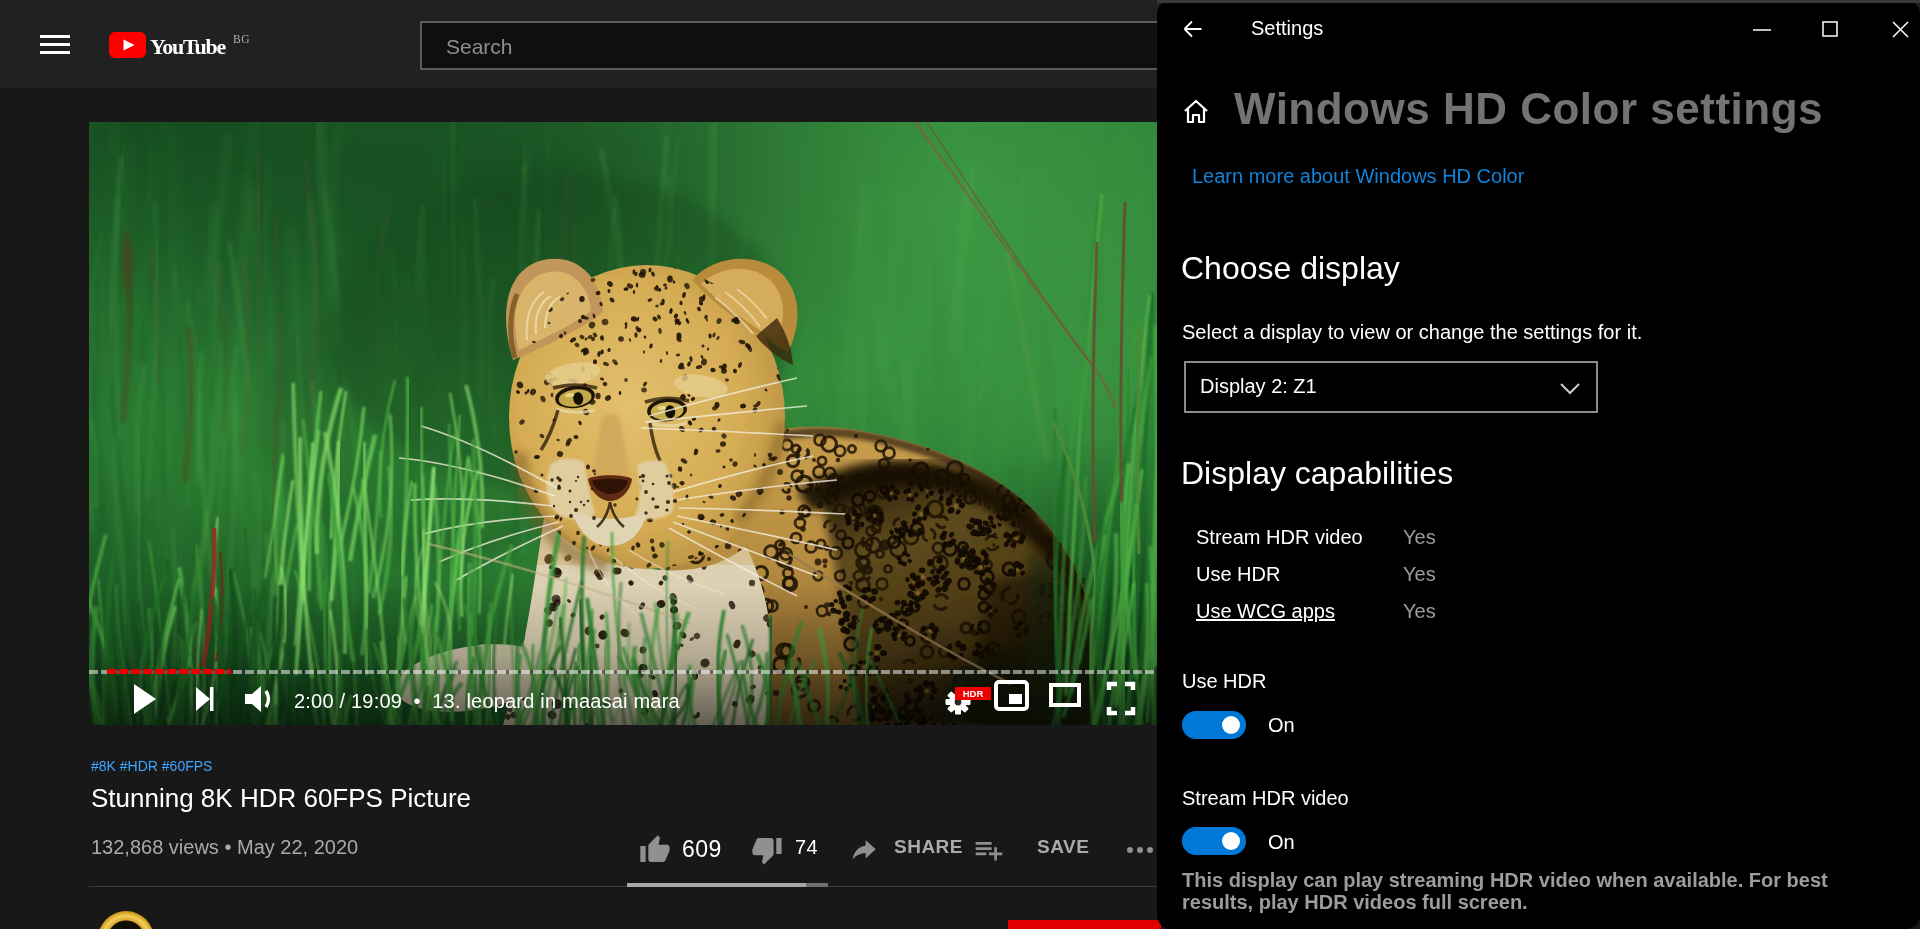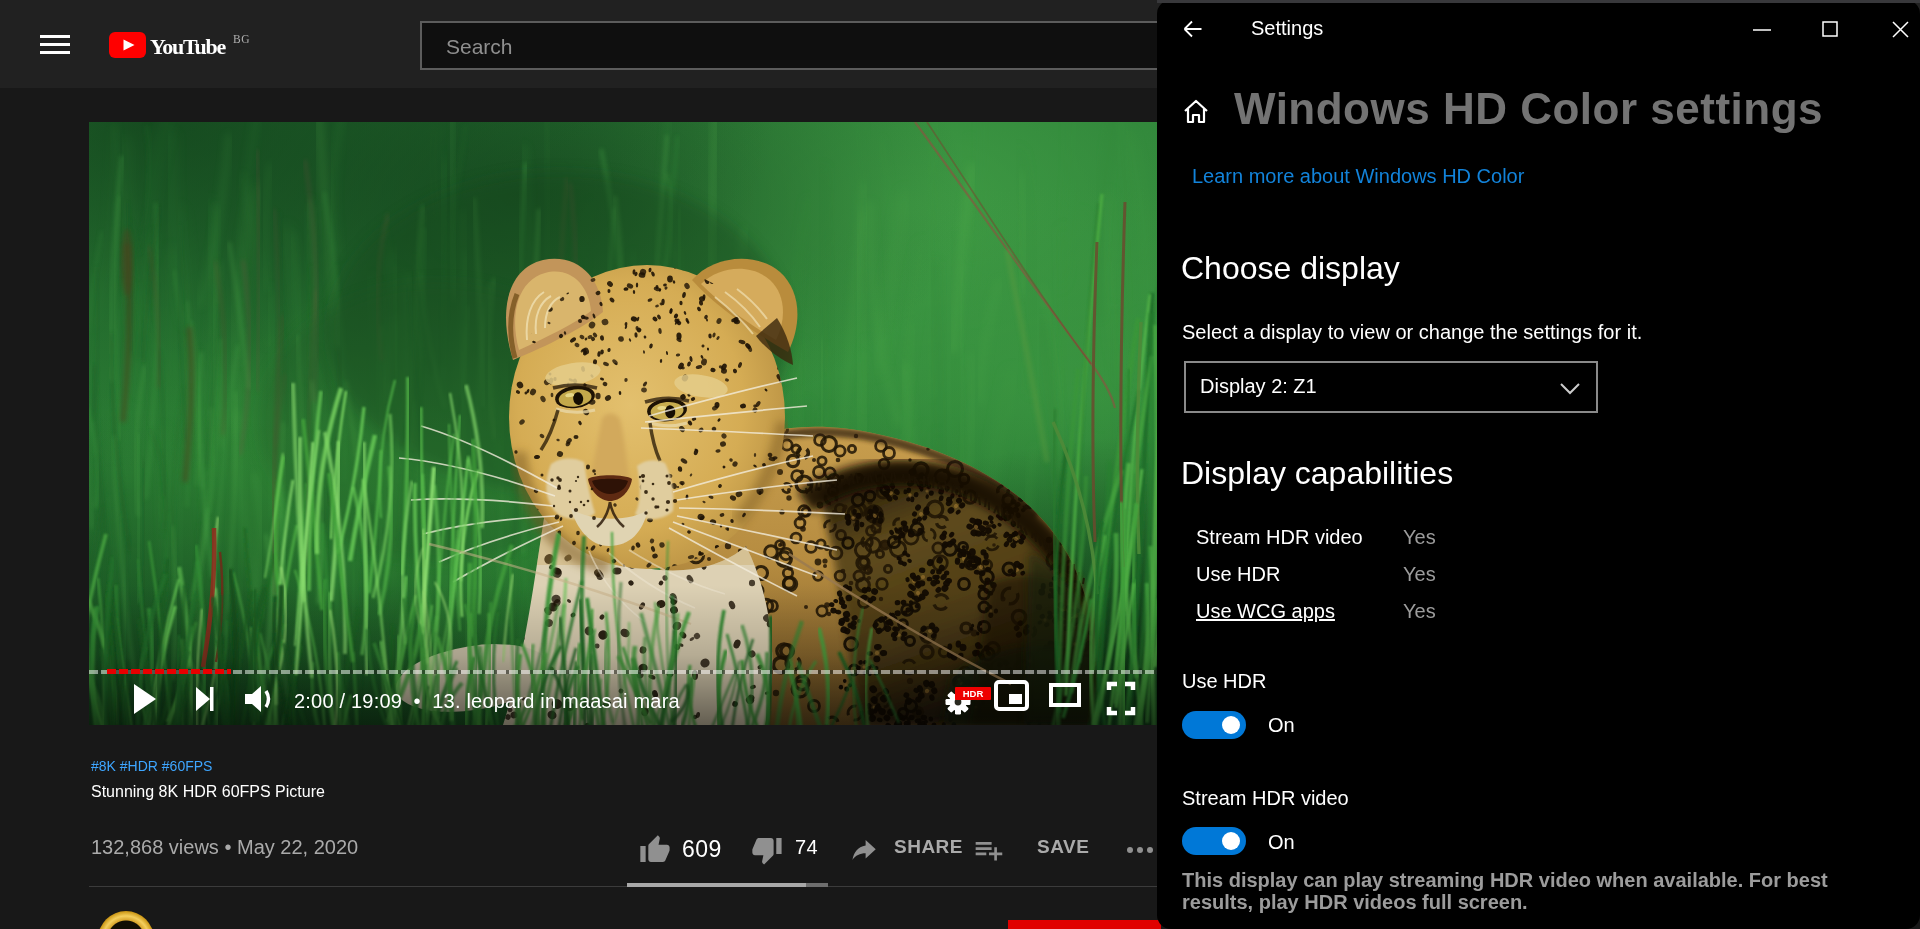--- a/index.html
+++ b/index.html
@@ -17,21 +17,21 @@
   #pbar{position:absolute;left:0px;top:548px;width:1072px;height:4px;
     background:repeating-linear-gradient(90deg,rgba(255,255,255,0.5) 0 9px,rgba(40,44,40,0.5) 9px 12px);}
   #pbar .red{position:absolute;left:18px;top:-1px;width:124px;height:5px;
     background:repeating-linear-gradient(90deg,#e80000 0 9px,rgba(30,26,20,0.55) 9px 12px);}
   .ctlrow{position:absolute;top:555px;left:0;width:1072px;height:48px;color:#fff;}
   #hdrbadge{position:absolute;left:866px;top:565px;width:36px;height:13px;background:#e00;color:#fff;
     font-size:9.5px;font-weight:bold;text-align:center;line-height:13.5px;border-radius:1px;}
   #timetext{position:absolute;left:205px;top:13px;font-size:20px;color:#fff;letter-spacing:0.2px;}
   
   #hashtags{position:absolute;left:91px;top:758px;font-size:14px;color:#3ea6ff;}
-  #vtitle{position:absolute;left:91px;top:783px;font-size:16px;color:#fff;}
+  #vtitle{position:absolute;left:91px;top:783px;font-size:26px;color:#fff;}
   #views{position:absolute;left:91px;top:836px;font-size:20px;color:#aaaaaa;}
   .act{position:absolute;top:836px;font-size:19px;font-weight:bold;color:#aaaaaa;letter-spacing:0.5px;}
   #sentiment{position:absolute;left:627px;top:883px;width:201px;height:4px;background:#6e6e6e;}
   #sentiment .lk{position:absolute;left:0;top:0;width:179px;height:4px;background:#a8a8a8;}
   #sep{position:absolute;left:89px;top:886px;width:1072px;height:1px;background:#3b3b3b;}
   #avatar{position:absolute;left:98px;top:911px;width:56px;height:56px;border-radius:50%;
     background:radial-gradient(circle at 50% 50%, #120e04 0 18px, #d8a42c 19px, #f4cf5e 23px, #c8920f 28px);}
   #subs{position:absolute;left:1008px;top:920px;width:153px;height:9px;background:#e00000;}
   
   #panel{position:absolute;left:1157px;top:0;width:763px;height:929px;background:#000;color:#fff;border-radius:14px;}

